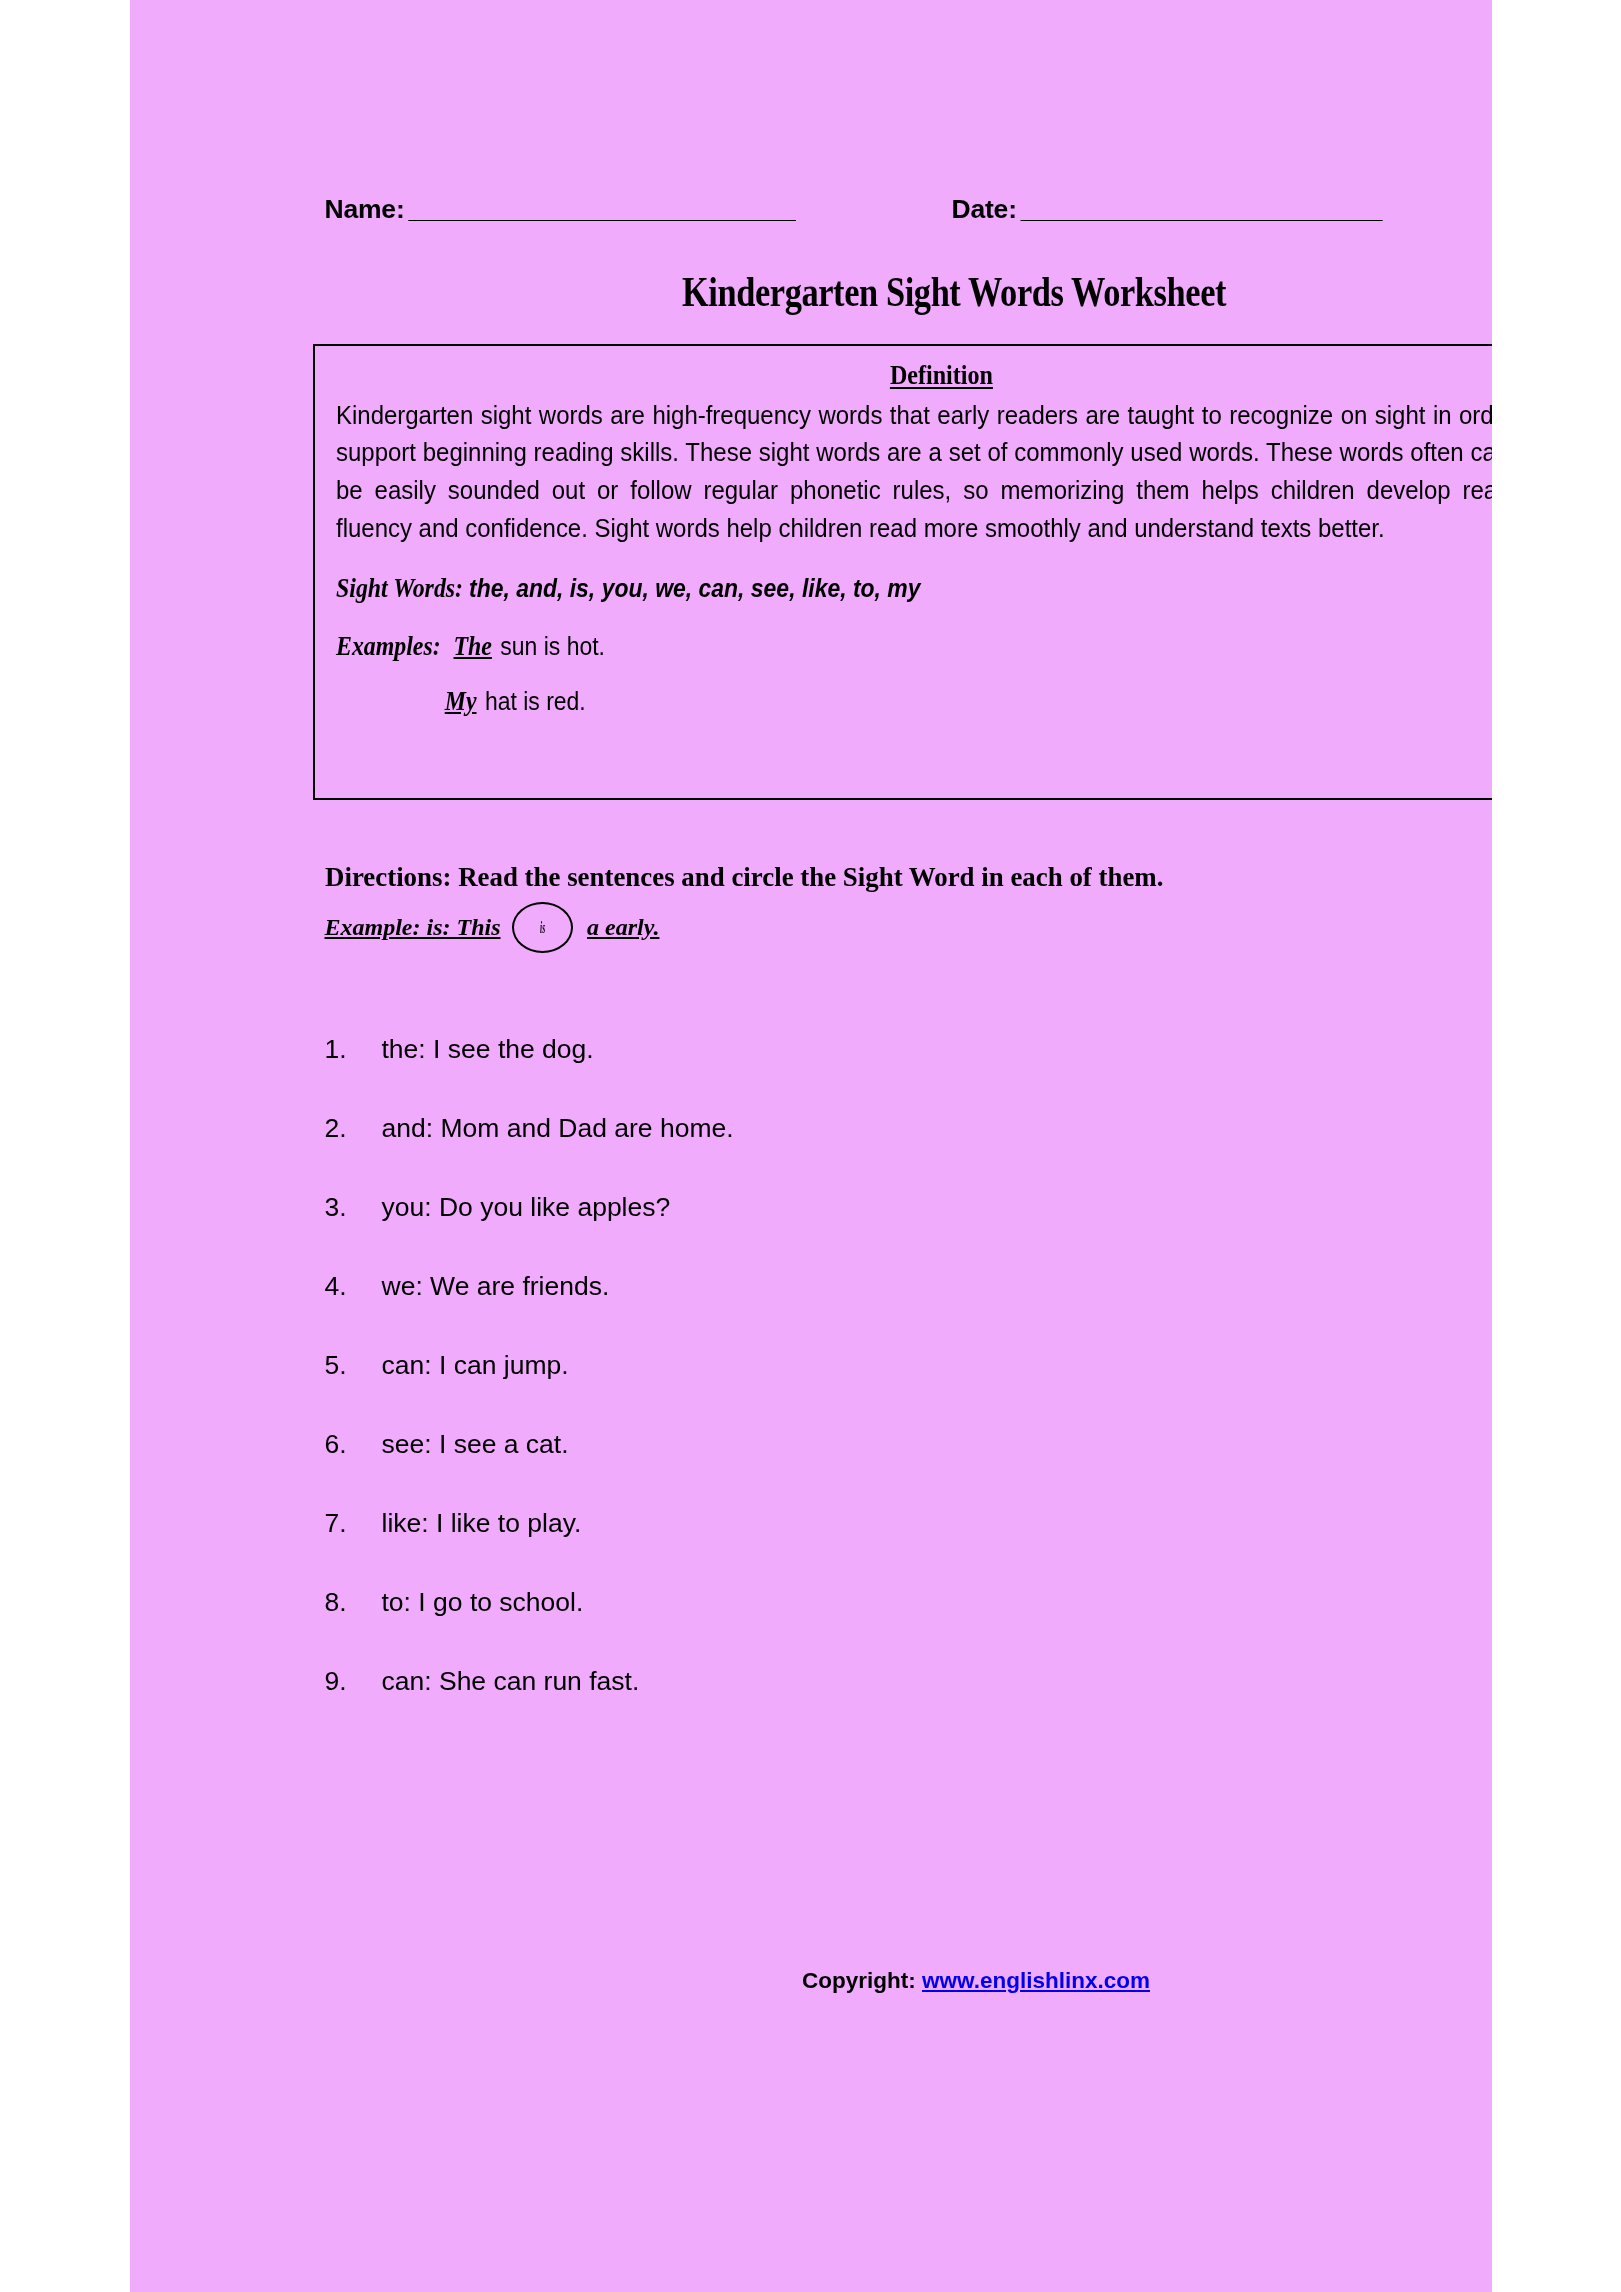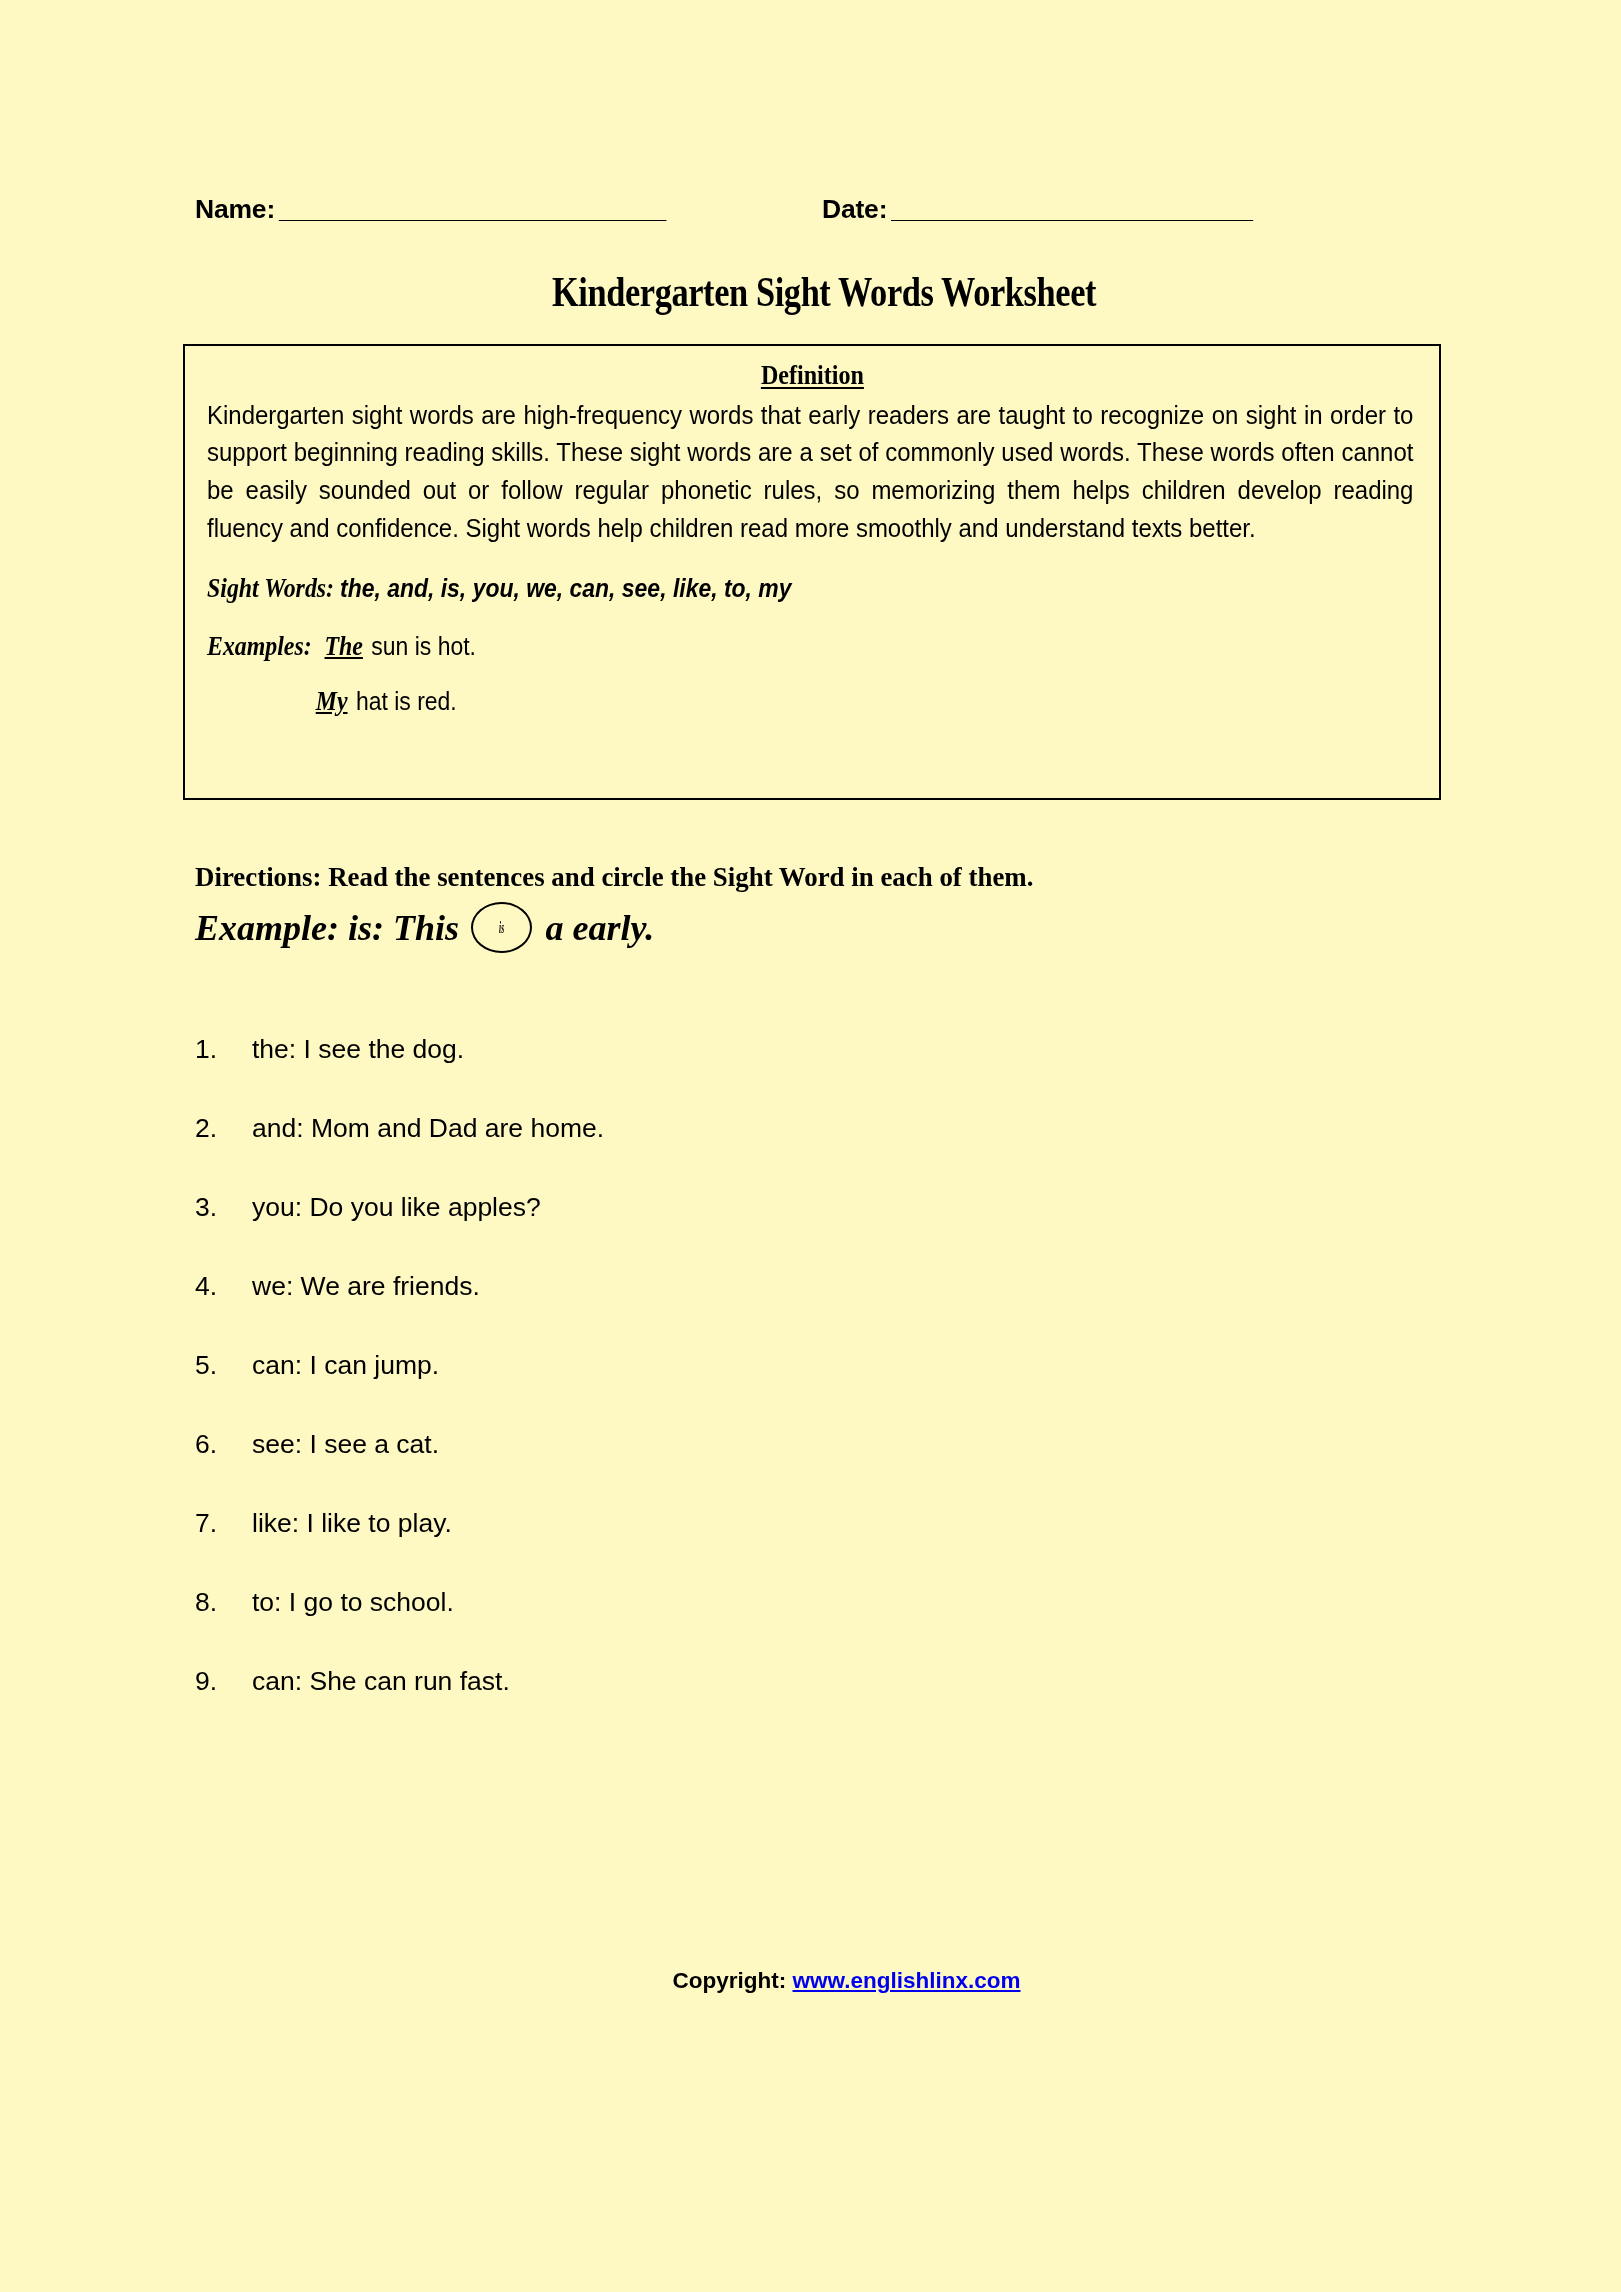--- a/index.html
+++ b/index.html
@@ -6,23 +6,23 @@
     margin: 0;
     padding: 0;
     background: #ffffff;
   }
   body {
     font-family: "Liberation Sans", sans-serif;
     color: #000000;
   }
   .page {
     position: relative;
-    width: 1621px;
+    width: 1362px;
     height: 2293px;
-    background: #fef9c3;
+    background: #f0abfc;
     margin: 0 auto;
     overflow: hidden;
   }
 
   
   .namedate-row {
     position: absolute;
     left: 195px;
     top: 194px;
     width: 1258px;
@@ -161,21 +161,22 @@
     top: 906px;
     display: flex;
     align-items: center;
     height: 43px;
     white-space: nowrap;
   }
   .example-prefix, .example-suffix {
     font-family: "Liberation Serif", serif;
     font-weight: bold;
     font-style: italic;
-    font-size: 36px;
+    font-size: 24px;
+    text-decoration: underline;
   }
   .circled-word {
     position: relative;
     display: inline-flex;
     align-items: center;
     justify-content: center;
     width: 61px;
     height: 51px;
     margin: 0 13.7px 0 11.8px;
     border: 2.5px solid #000000;

